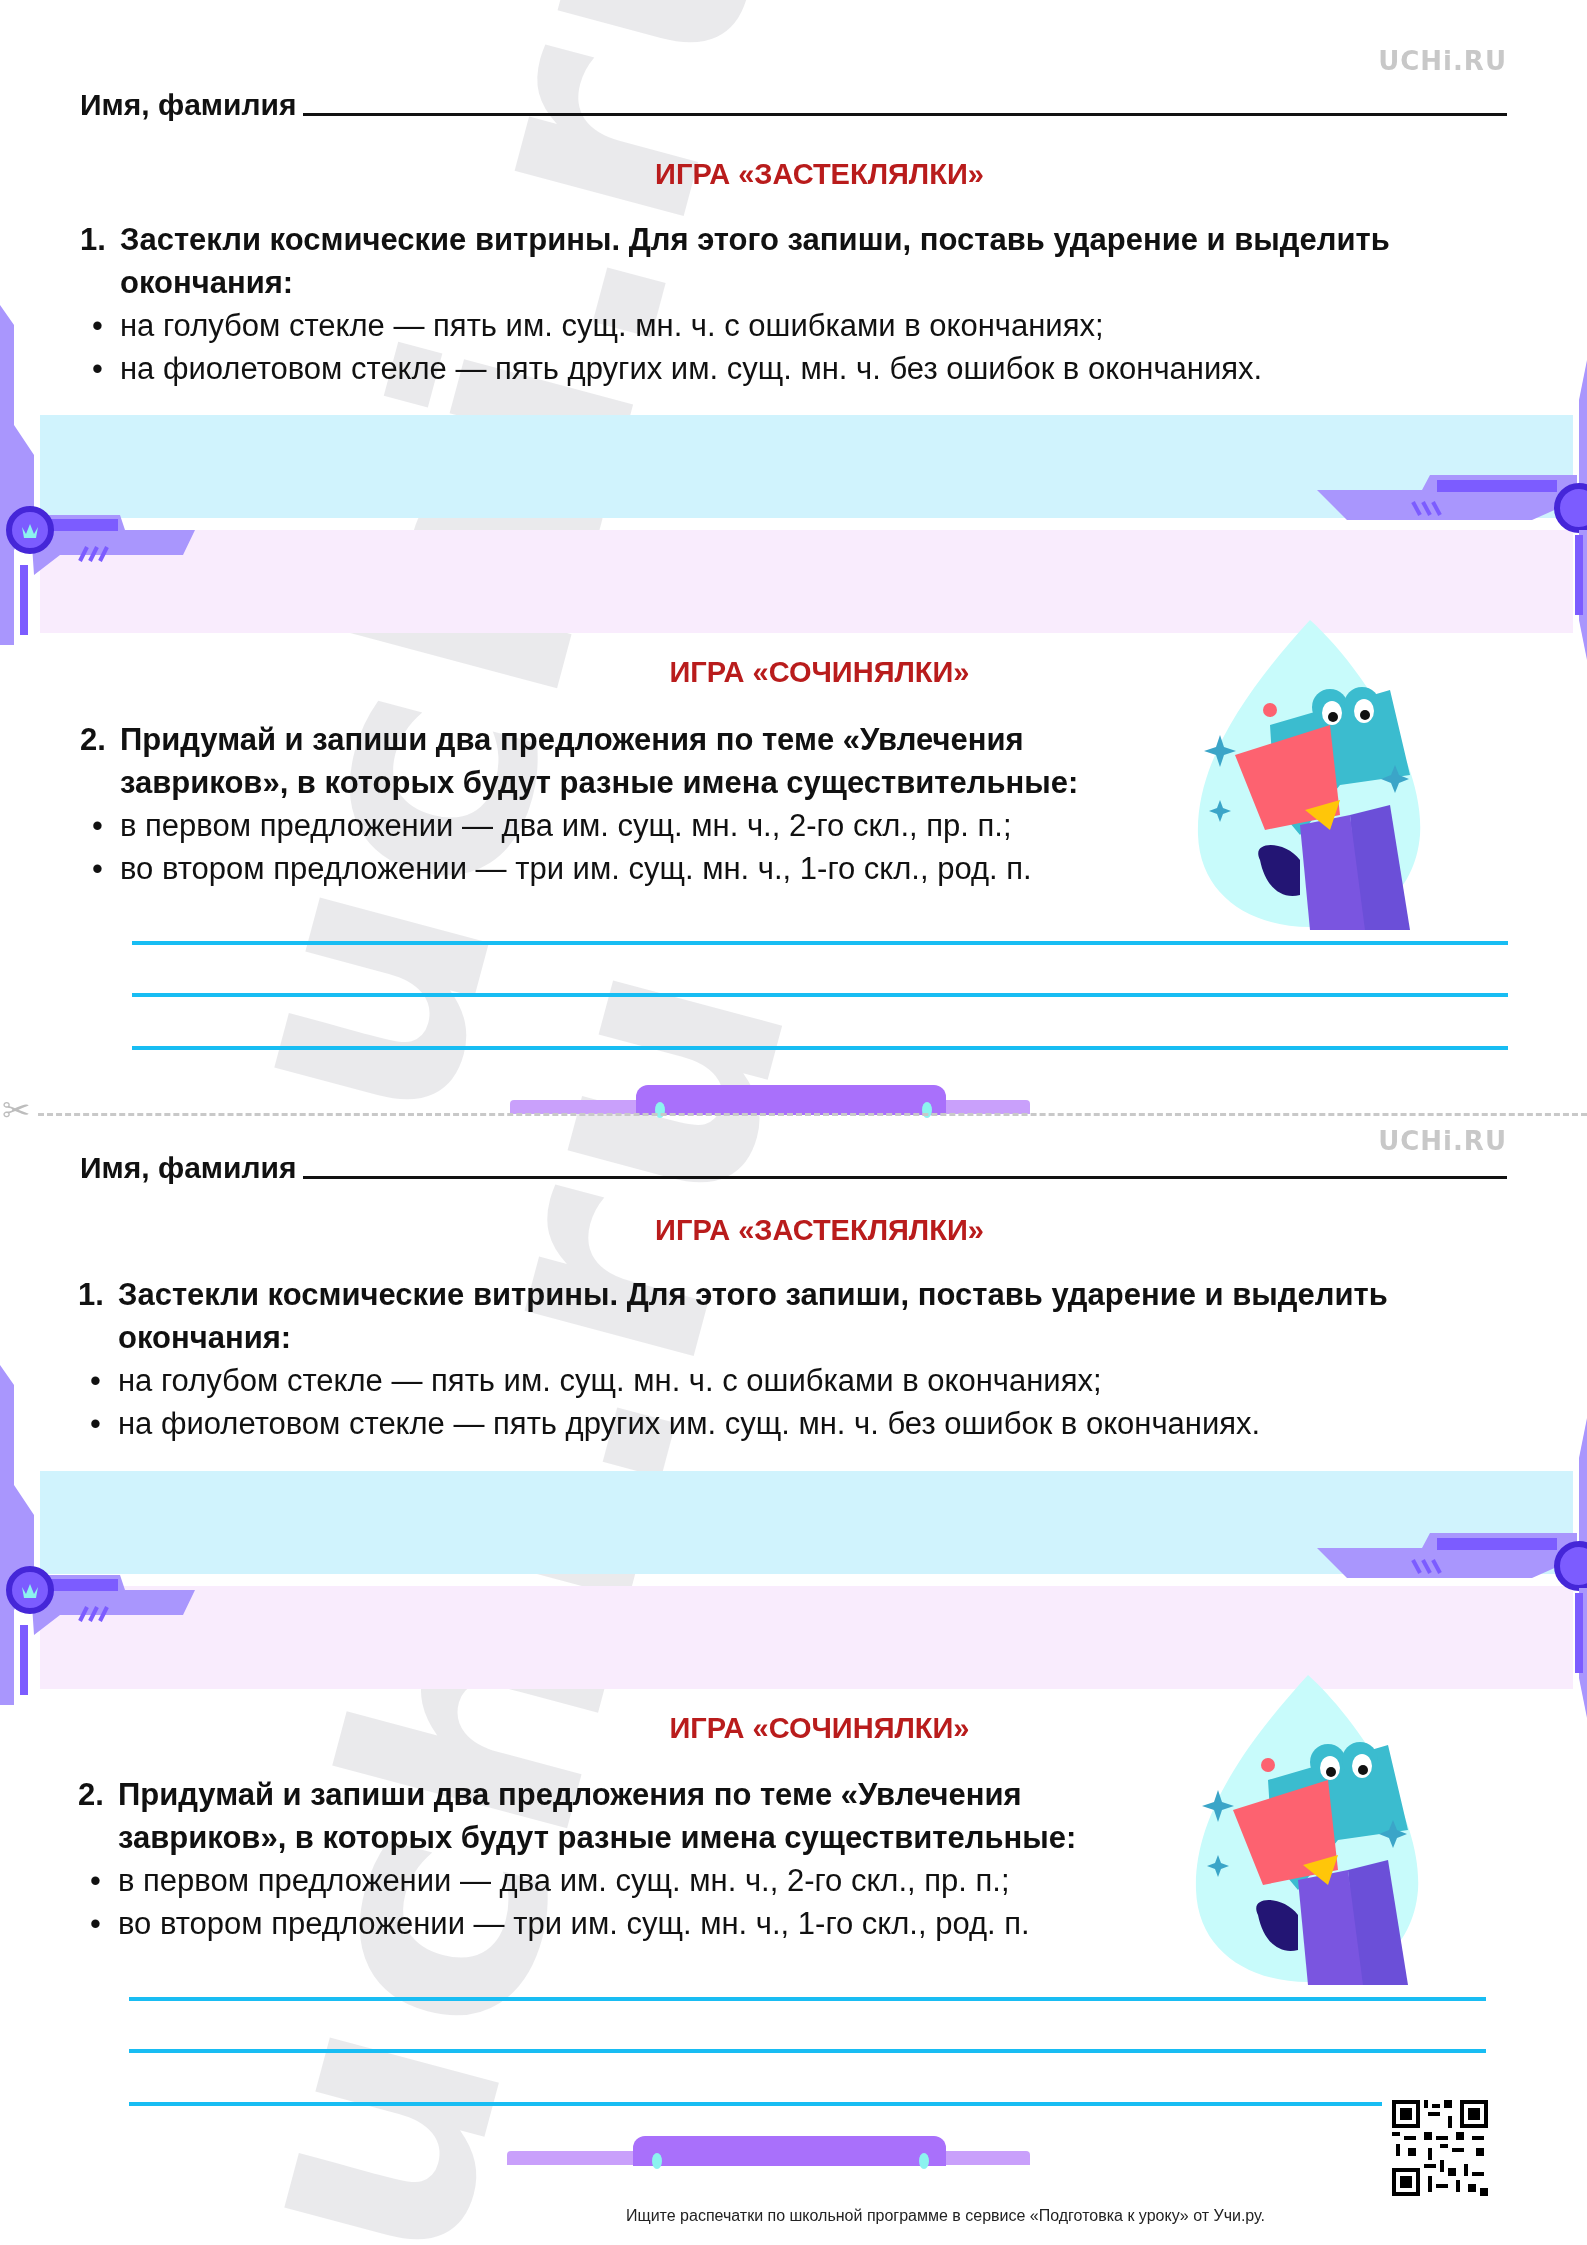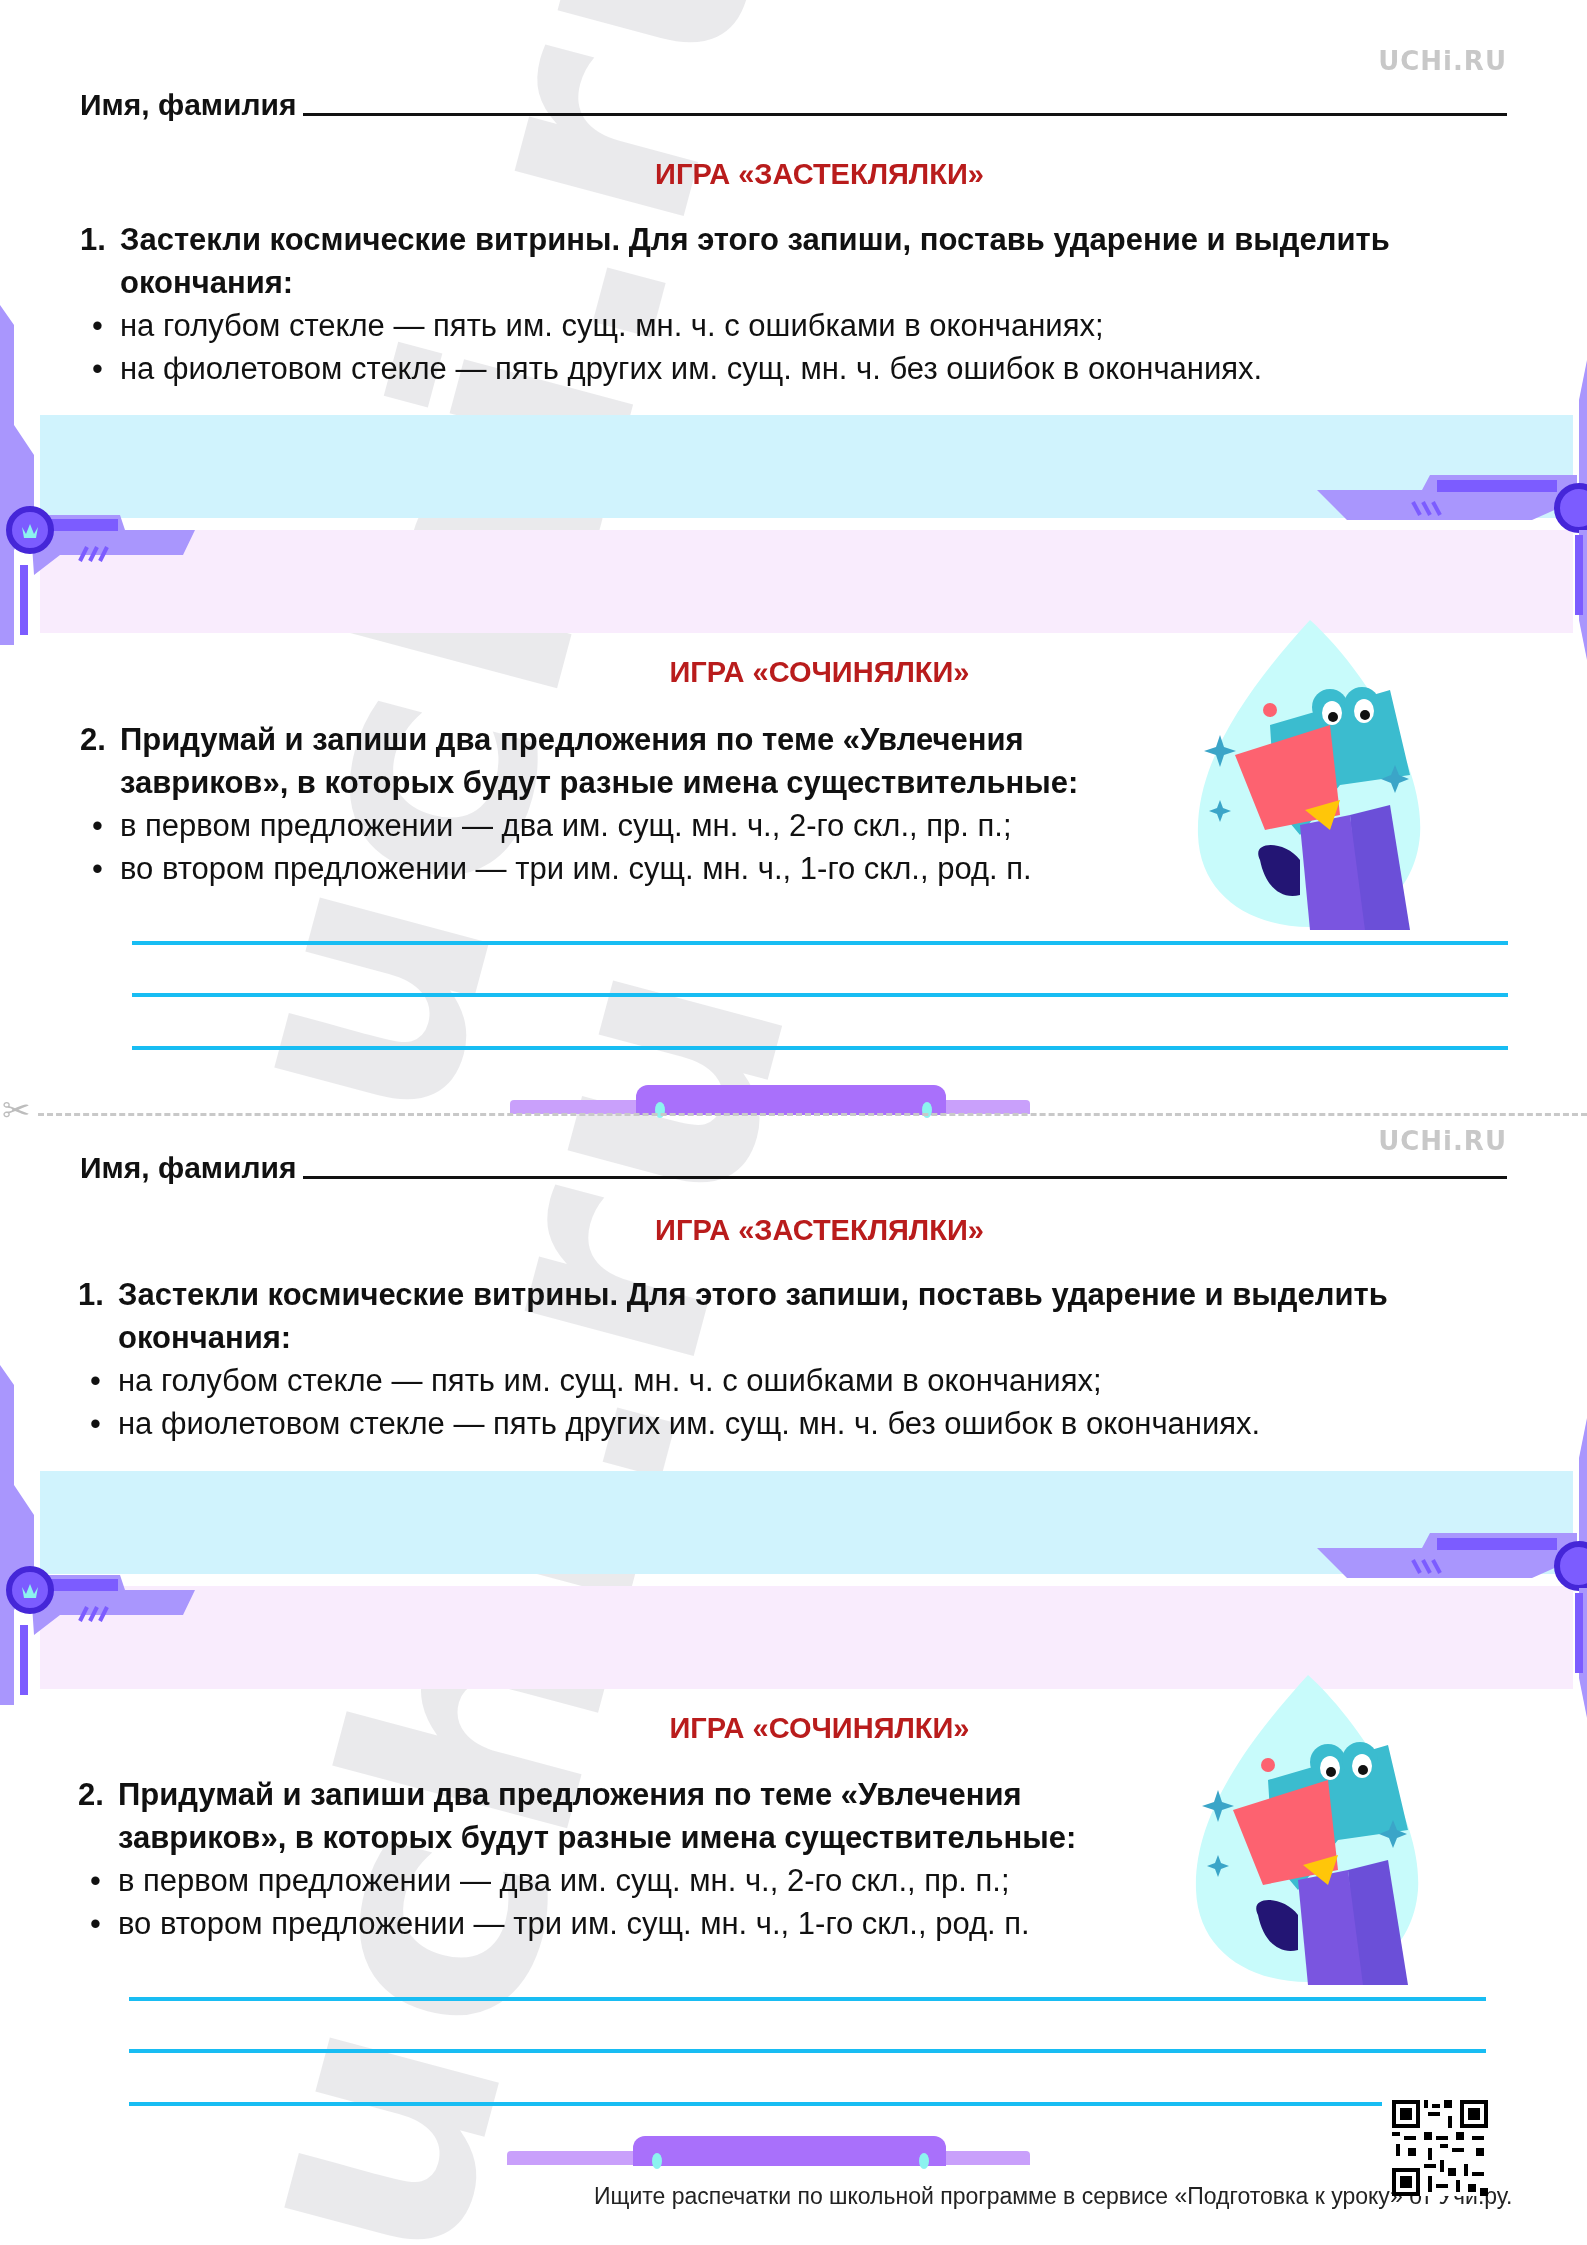--- a/index.html
+++ b/index.html
@@ -29,21 +29,21 @@
   .bullets li .dot { position: absolute; left: 12px; top: 0; }
   .band-blue { position: absolute; left: 40px; right: 14px; height: 103px; background: #d0f3fd; }
   .band-pink { position: absolute; left: 40px; right: 14px; height: 103px; background: #f9ecfd; }
   .write-line { position: absolute; left: 132px; width: 1376px; height: 4px; background: #18bdf3; }
   .cut-line { position: absolute; left: 38px; right: 0; border-top: 3px dashed #c9c9c9; }
   .scissors { position: absolute; left: 2px; font-size: 34px; color: #bdbdbd; }
   .tab-light { position: absolute; height: 14px; background: #c9a0fb; border-radius: 4px 4px 0 0; }
   .tab-dark { position: absolute; height: 30px; background: #a970fb; border-radius: 12px 12px 0 0; }
   .tab-dot { position: absolute; width: 10px; height: 16px; background: #8cf3ef; border-radius: 50%; }
   .frame-left, .frame-right { position: absolute; }
-  .footer-text { position: absolute; left: 594px; font-size: 23px; color: #222; white-space: nowrap; }
+  .footer-text { position: absolute; left: 626px; font-size: 16px; color: #222; white-space: nowrap; margin-top: 24px; }
   .qr { position: absolute; }
   .watermark {
     position: absolute; font-family: "DejaVu Sans", sans-serif; font-weight: bold;
     color: rgba(140,140,150,0.18); transform: rotate(-75deg); transform-origin: left top;
     white-space: nowrap; pointer-events: none; font-size: 320px; letter-spacing: 10px;
   }
   .mascot { position: absolute; }
 </style>
 </head>
 <body>

